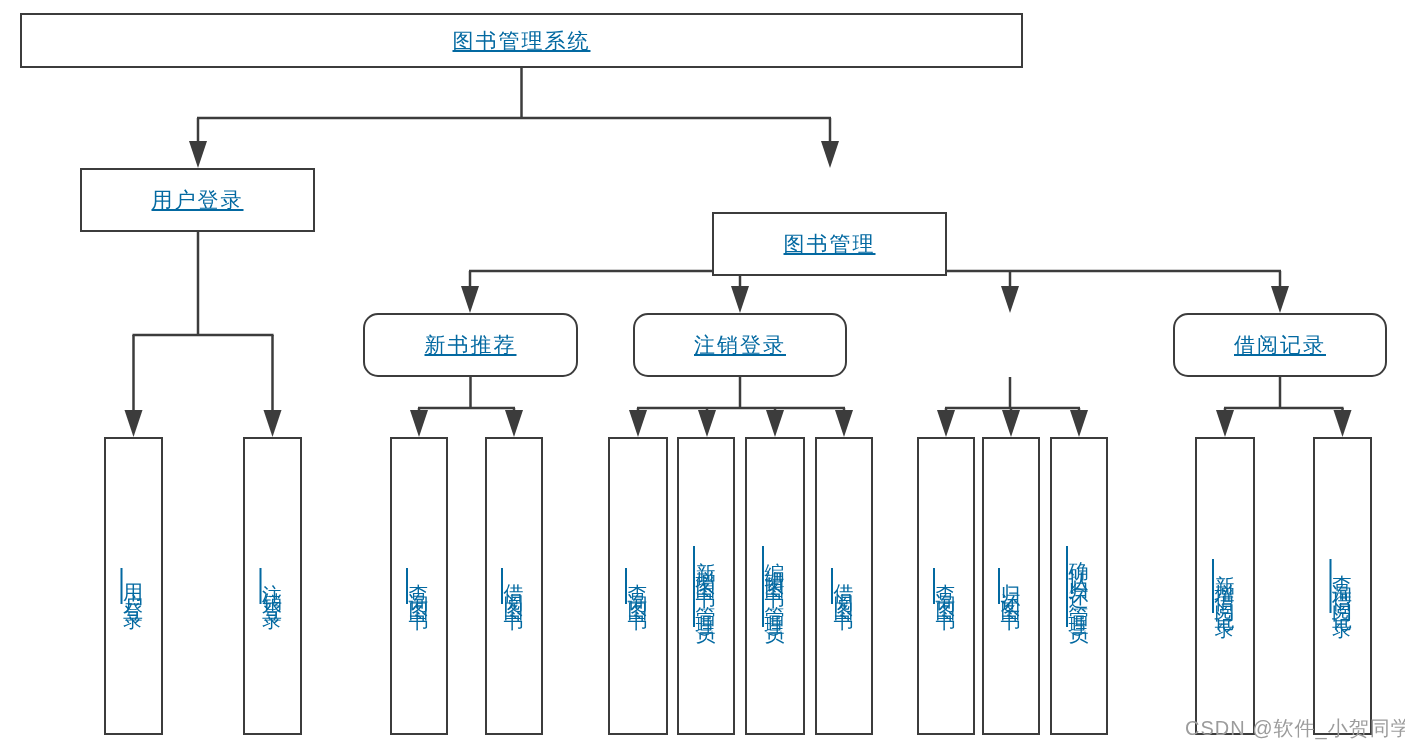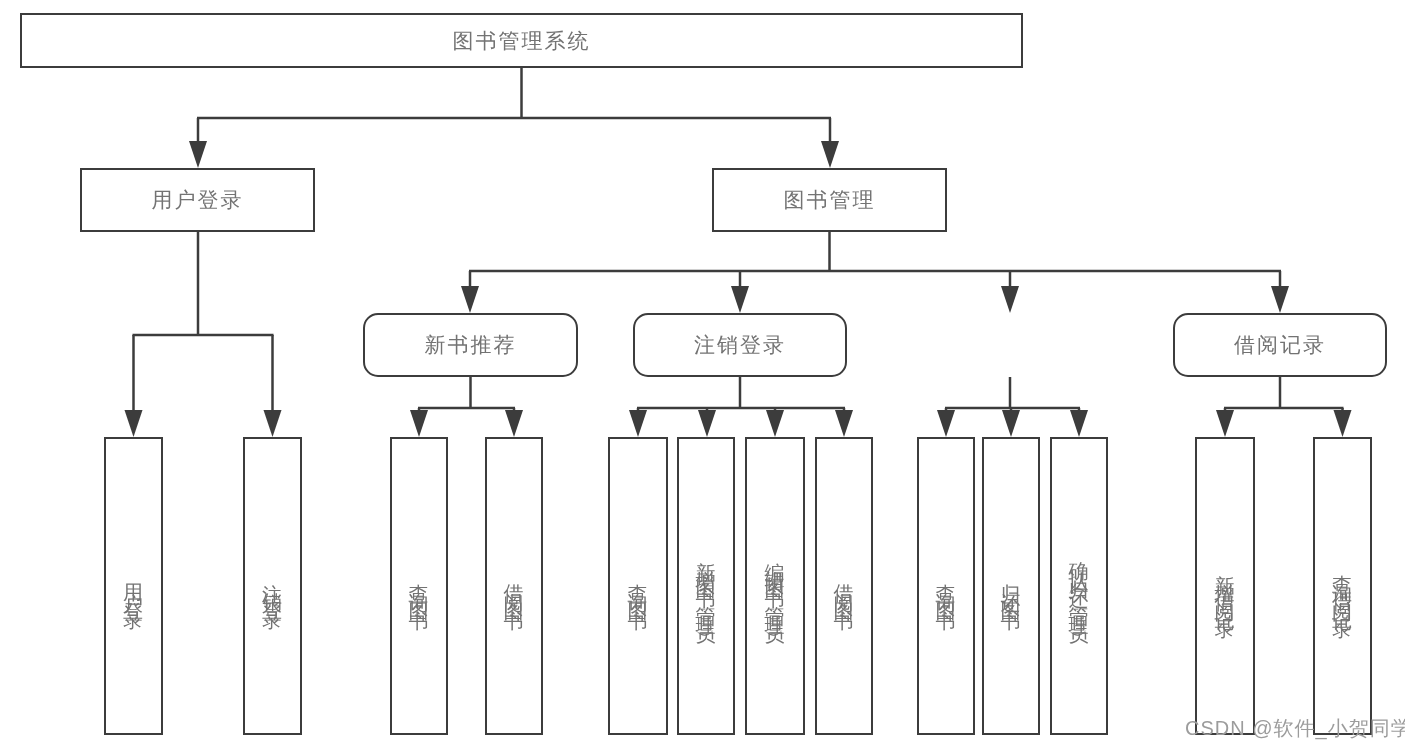--- a/index.html
+++ b/index.html
@@ -4,21 +4,21 @@
 <style>
   html,body{margin:0;padding:0;}
   body{
     width:1405px;height:747px;position:relative;background:#ffffff;
     font-family:"Liberation Sans","DejaVu Sans",sans-serif;overflow:hidden;
   }
   #stage{position:absolute;left:0;top:0;width:1405px;height:747px;}
   .connectors{position:absolute;left:0;top:0;z-index:1;}
   .box{
     position:absolute;background:#ffffff;border:2px solid #3c3c3c;box-sizing:border-box;
-    display:flex;align-items:center;justify-content:center;color:#737373;z-index:2;
+    display:flex;align-items:center;justify-content:center;color:#0369a1;z-index:2;text-decoration:underline;
   }
   .h-label{font-size:21px;letter-spacing:2px;white-space:nowrap;}
   .v-box span{
     writing-mode:vertical-rl;text-orientation:mixed;
     font-size:20px;letter-spacing:9px;line-height:1;white-space:nowrap;
   }
   .root{left:20px;top:13px;width:1003px;height:55px;}
   .lvl2{top:168px;width:235px;height:64px;}
   .lvl3{top:313px;height:64px;border-radius:15px;}
   .leaf{top:437px;height:298px;}
@@ -96,21 +96,21 @@
     </g>
   </svg>
 
   <div class="box root">
     <span class="h-label">图书管理系统</span>
   </div>
 
   <div class="box lvl2" style="left:80px;">
     <span class="h-label">用户登录</span>
   </div>
-  <div class="box lvl2" style="left:712px;">
+  <div class="box lvl2" style="left:712px;margin-top:44px;">
     <span class="h-label">图书管理</span>
   </div>
 
   <div class="box lvl3" style="left:363px;width:215px;">
     <span class="h-label">新书推荐</span>
   </div>
   <div class="box lvl3" style="left:633px;width:214px;">
     <span class="h-label">注销登录</span>
   </div>
   <div class="box lvl3" style="left:1173px;width:214px;justify-content:center;">

